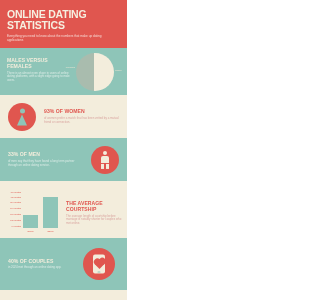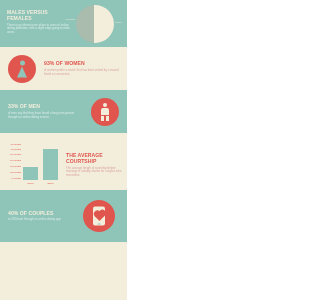--- a/index.html
+++ b/index.html
@@ -252,20 +252,24 @@
     width: 3px; height: 1px; border-radius: 1px;
     background: #8EC5B8;
   }
   .s5-text { flex: 1 1 auto; padding-left: 0; }
 </style>
 </head>
 <body>
 
 <div class="infographic">
 
+  <div class="header">
+    <div class="header-title">ONLINE DATING STATISTICS</div>
+    <div class="header-subtitle">Everything you need to know about the numbers that make up dating applications</div>
+  </div>
 
   <div class="section sec-teal s1">
     <div class="s1-text">
       <div class="sec-head-teal">MALES VERSUS FEMALES</div>
       <div class="body-teal">There is an almost even share in users of online dating platforms, with a slight edge going to male users.</div>
     </div>
     <div class="pie-wrap">
       <div class="pie"></div>
       <div class="pie-label pie-label-left">Females</div>
       <div class="pie-label pie-label-right">Males</div>

